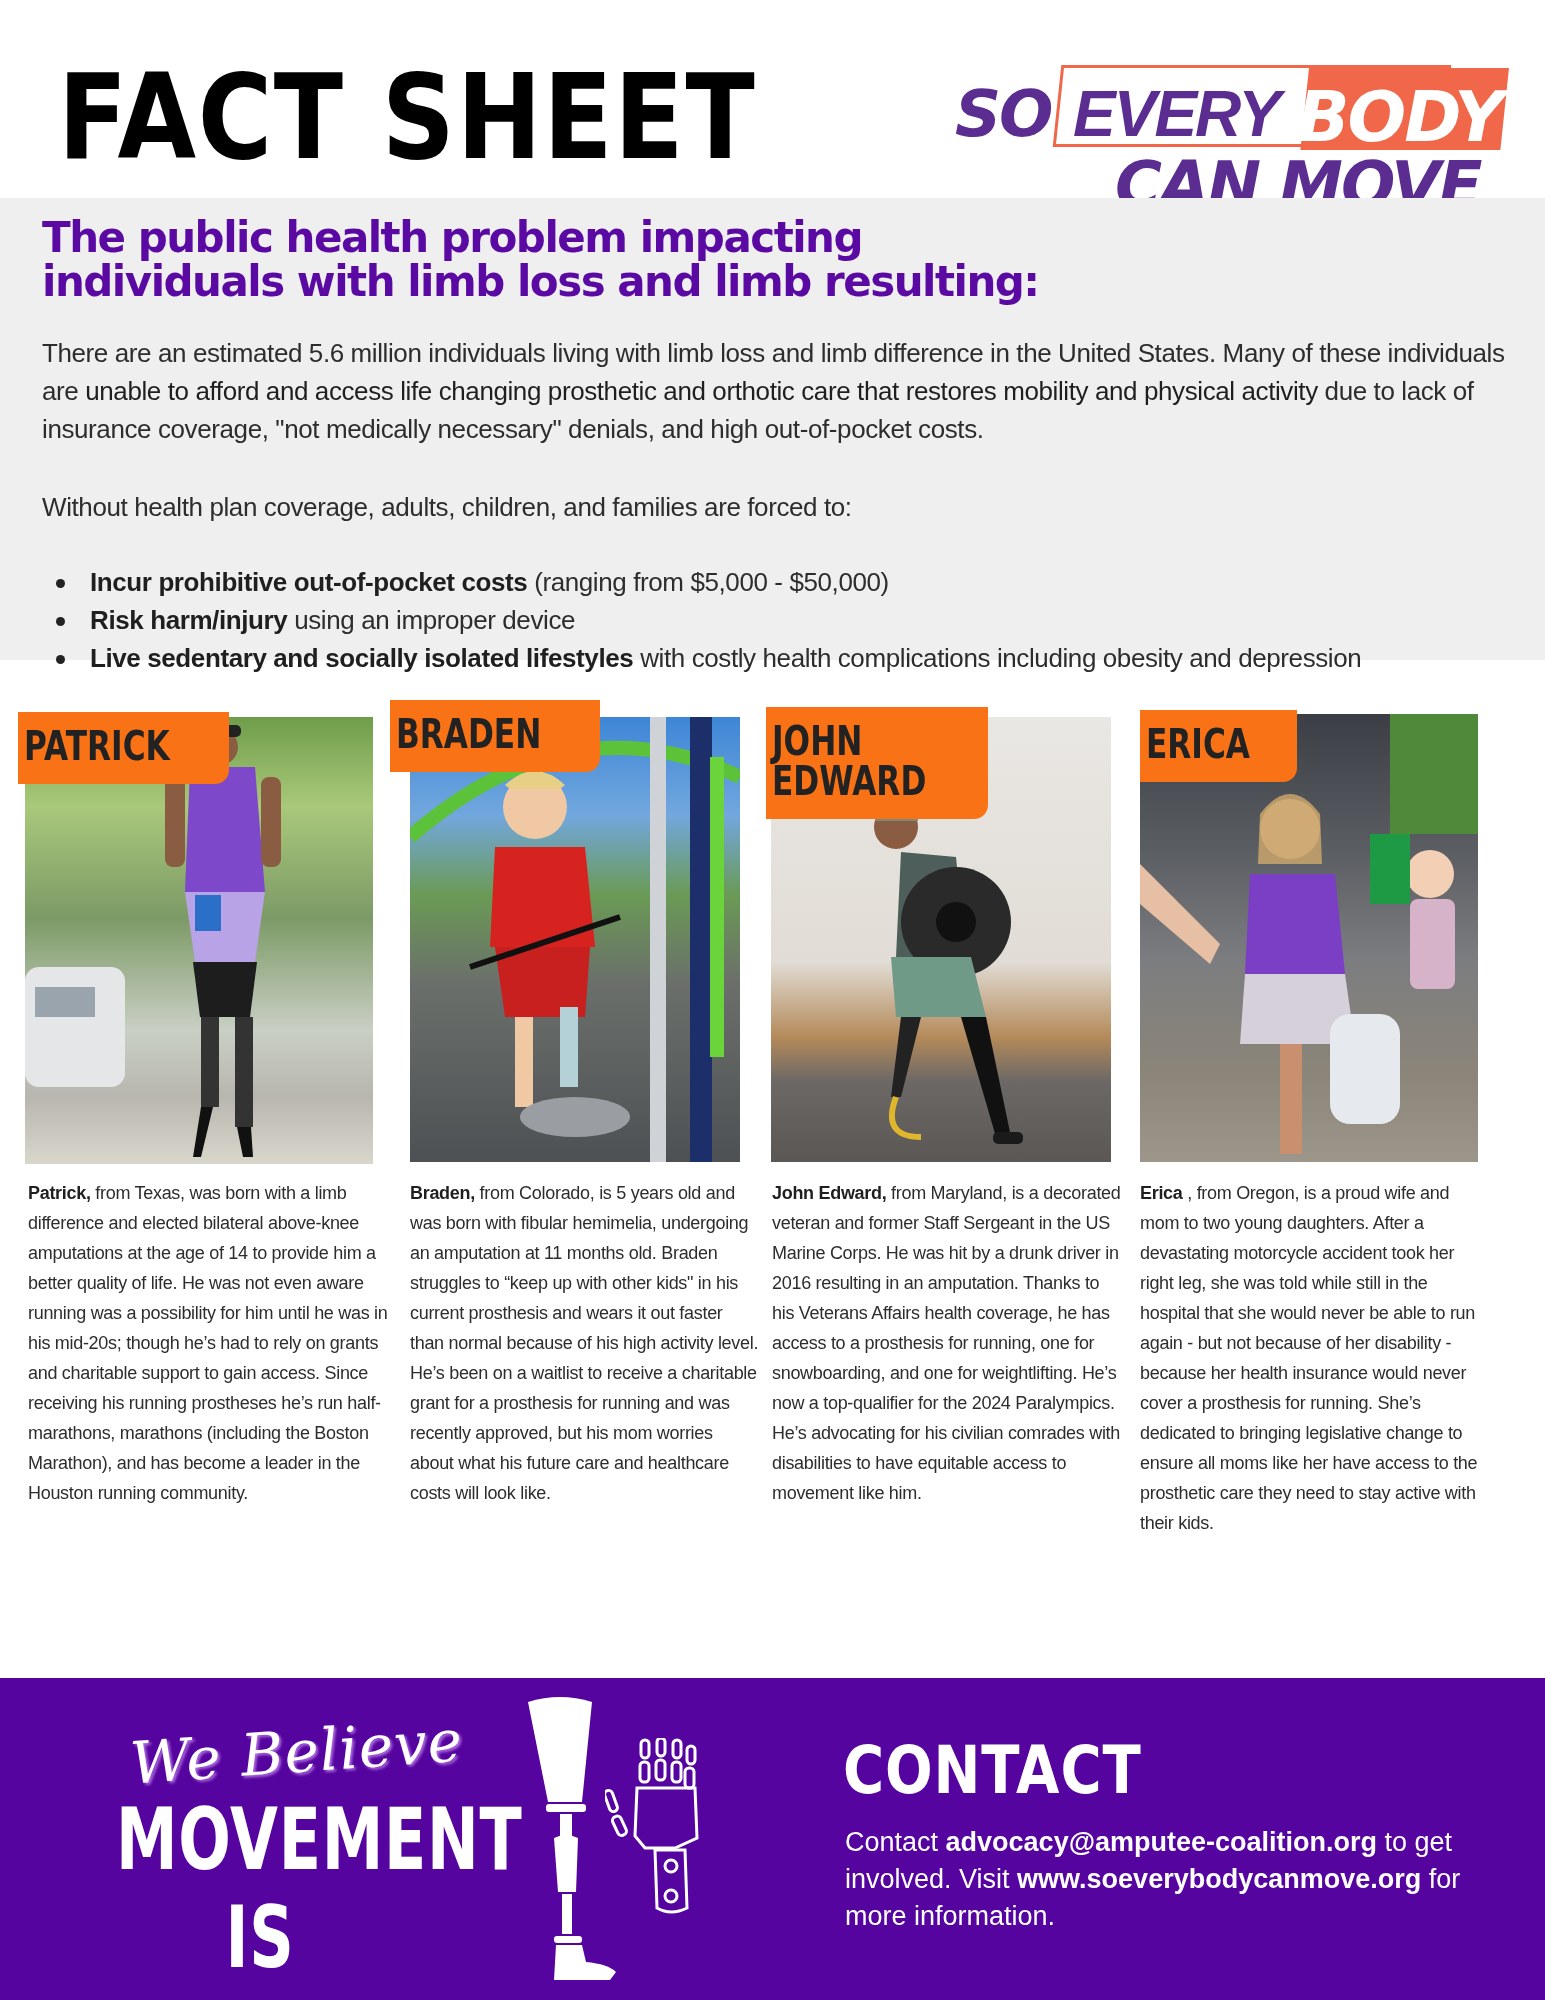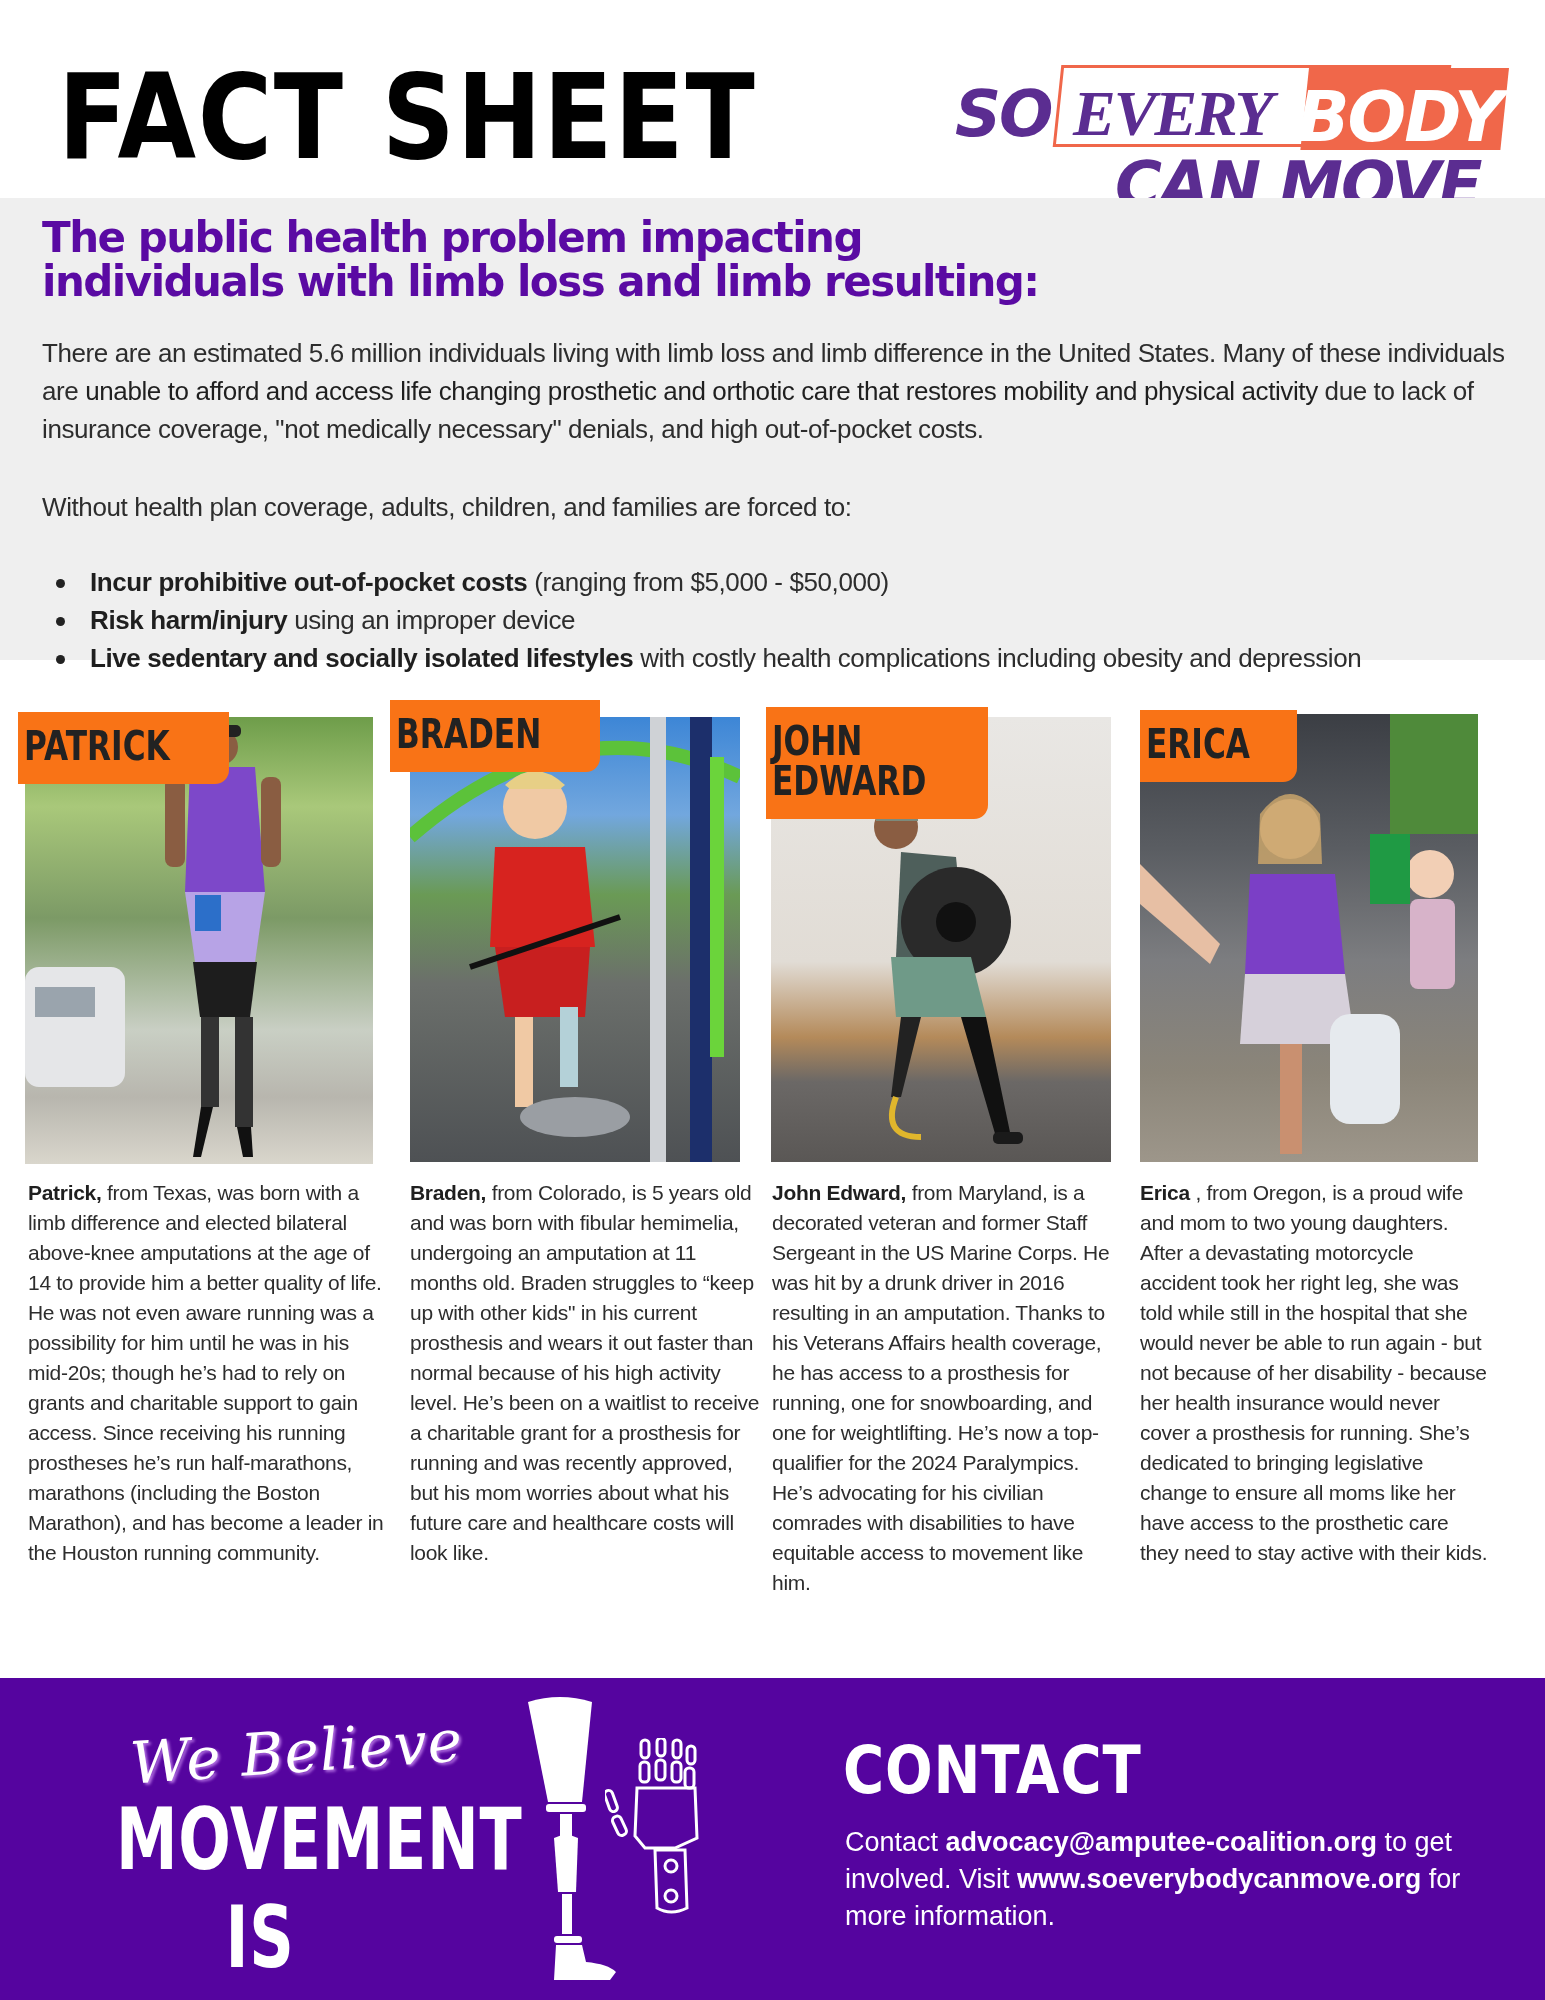--- a/index.html
+++ b/index.html
@@ -22,21 +22,21 @@
   }
   .logo-box {
     position: absolute; left: 102px; top: 0; width: 390px; height: 82px;
     transform: skewX(-6deg); border: 3px solid #f0674a; background: #fff;
   }
   .logo-box-orange {
     position: absolute; left: 245px; top: 0; width: 200px; height: 82px; background: #f0674a;
   }
   .logo-every {
     position: absolute; left: 118px; top: 12px;
-    font-family: Liberation Serif, serif; font-weight: bold; font-style: italic;
+    font-family: Liberation Sans, sans-serif; font-weight: bold; font-style: italic;
     font-size: 64px; color: #5b2d91; letter-spacing: -2px;
   }
   .logo-body {
     position: absolute; left: 342px; top: 12px;
     font-family: "DejaVu Sans", sans-serif; font-weight: bold; font-style: italic;
     font-size: 69px; color: #fff; letter-spacing: -2px;
   }
   .logo-can {
     position: absolute; left: 160px; top: 88px;
     font-family: "DejaVu Sans", sans-serif; font-weight: bold; font-style: italic;
@@ -72,21 +72,21 @@
   
   .profile { position: absolute; top: 700px; }
   .photo { position: absolute; overflow: hidden; }
   .name-tag {
     position: absolute; left: 0; top: 0; background: #f97316; border-bottom-right-radius: 14px;
     font-family: "DejaVu Sans", sans-serif; font-weight: bold; font-size: 40px; line-height: 1;
     color: #222; padding: 14px 18px 18px 6px; letter-spacing: 0px;
   }
   .name-tag span { display: inline-block; transform: scaleX(0.78); transform-origin: left center; }
   .bio {
-    position: absolute; font-size: 21px; line-height: 30px; color: #2d2d2d; letter-spacing: -0.3px;
+    position: absolute; font-size: 18px; line-height: 30px; color: #2d2d2d; letter-spacing: -0.3px;
   }
   .bio b { color: #1f1f1f; }
 
   
   .photo-patrick { background: linear-gradient(180deg, #6e9d4a 0%, #a9c87a 20%, #7c9a66 45%, #c9cfc4 70%, #b8b6ae 85%, #d9d6cc 100%); }
   .photo-braden { background: linear-gradient(180deg, #3d86d6 0%, #72a7de 22%, #6a9a55 40%, #6b6f6b 60%, #4e5154 100%); }
   .photo-john { background: linear-gradient(180deg, #e9e7e4 0%, #e1dcd5 55%, #b48a5a 72%, #6b6866 82%, #5a5755 100%); }
   .photo-erica { background: linear-gradient(180deg, #3b3e44 0%, #5a5d62 30%, #7c7d80 55%, #8b8579 80%, #9d968a 100%); }
   .figure { position: absolute; }
 

